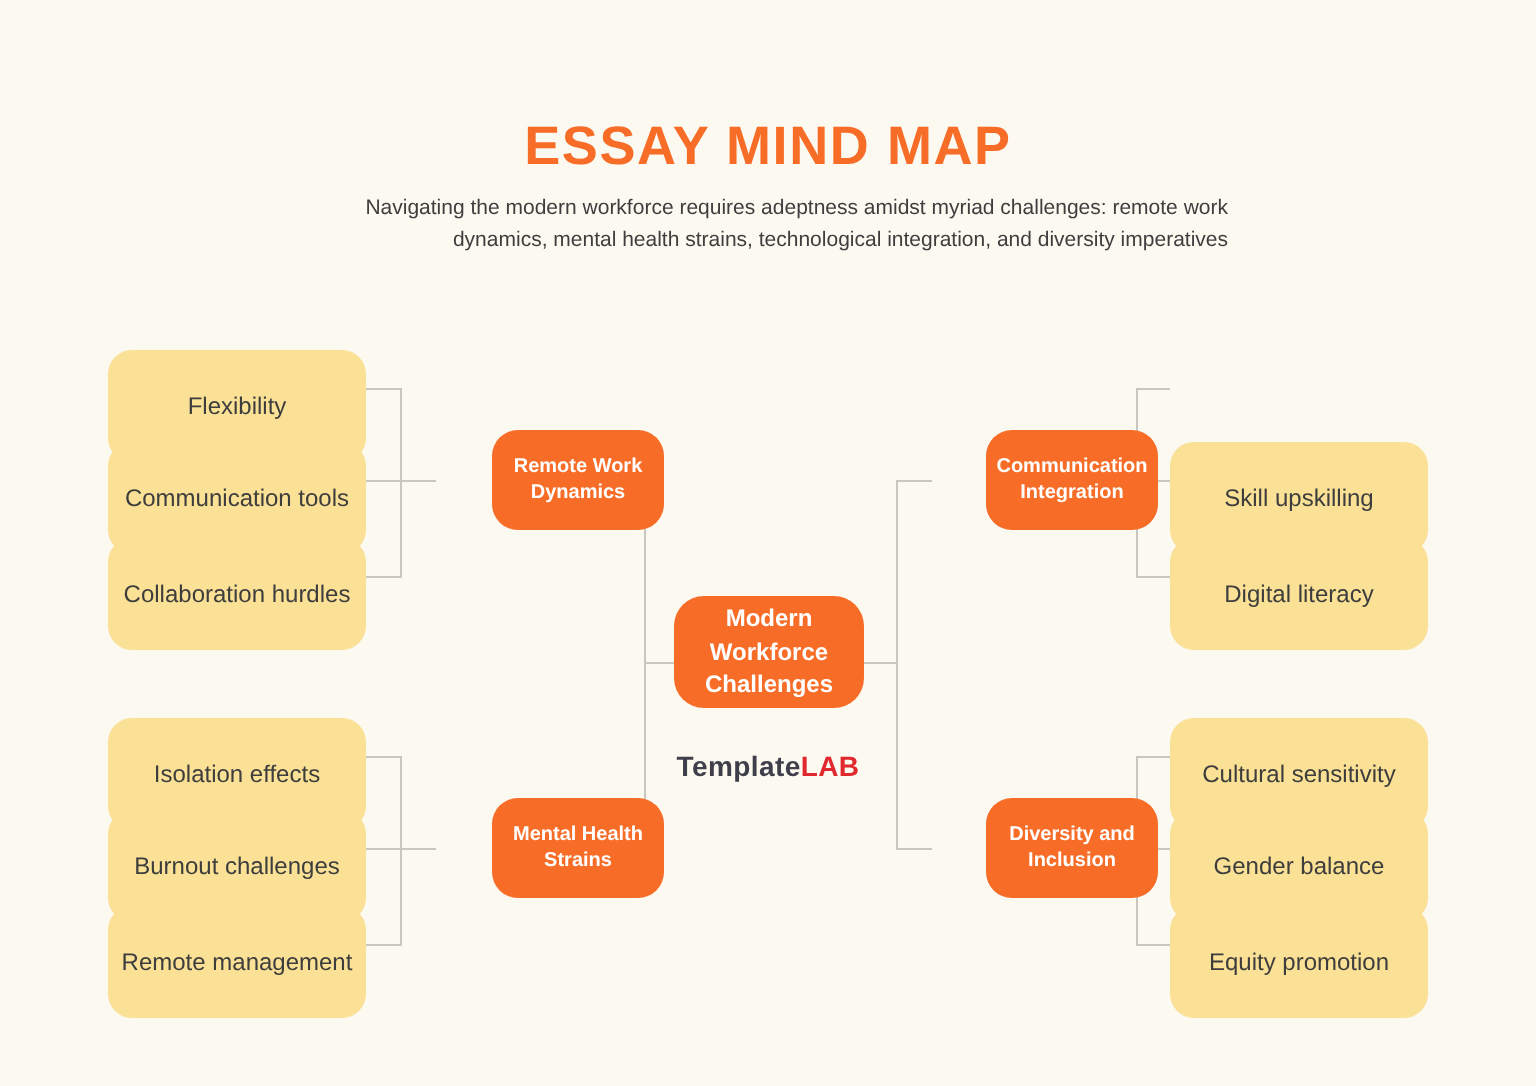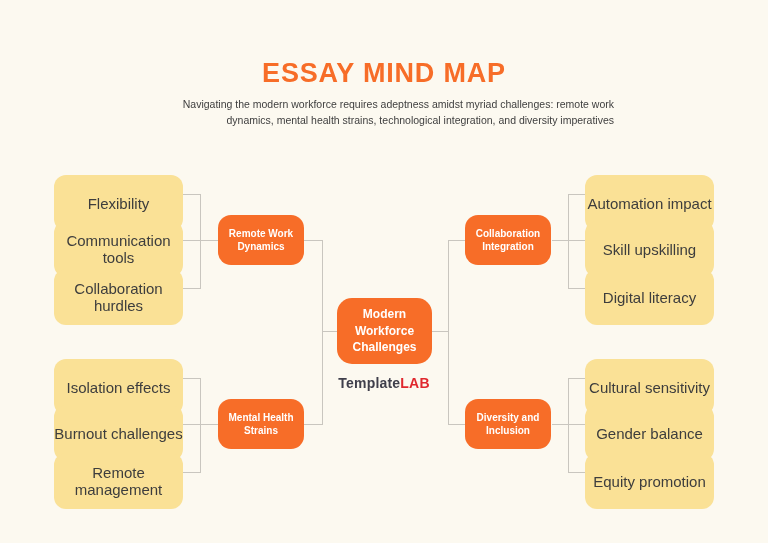--- a/index.html
+++ b/index.html
@@ -49,46 +49,47 @@
   }
   .leaf {
     position: absolute;
     width: 129px;
     height: 56px;
     background: var(--yellow);
     border-radius: 12px;
     display: flex;
     align-items: center;
     justify-content: center;
-    font-size: 15px;
+    font-size: 12px;
     color: var(--text-dark);
     text-align: center;
   }
   .branch {
     position: absolute;
     width: 86px;
     height: 50px;
     background: var(--orange);
     border-radius: 13px;
     display: flex;
     align-items: center;
     justify-content: center;
     text-align: center;
     font-size: 10px;
     font-weight: bold;
     line-height: 1.35;
     color: #ffffff;
     padding: 0 3px;
+    margin-left: 28px;
   }
   .center-node {
     position: absolute;
     left: 337px;
     top: 298px;
     width: 95px;
-    height: 66px;
+    height: 56px;
     background: var(--orange);
     border-radius: 15px;
     display: flex;
     align-items: center;
     justify-content: center;
     text-align: center;
     font-size: 12px;
     font-weight: bold;
     line-height: 1.4;
     color: #ffffff;
@@ -146,30 +147,29 @@
   <div class="line" style="left:431px;top:331px;width:17px;height:1px"></div>
 
   <div class="leaf" style="left:54px;top:175px">Flexibility</div>
   <div class="leaf" style="left:54px;top:221px">Communication tools</div>
   <div class="leaf" style="left:54px;top:269px">Collaboration hurdles</div>
 
   <div class="leaf" style="left:54px;top:359px">Isolation effects</div>
   <div class="leaf" style="left:54px;top:405px">Burnout challenges</div>
   <div class="leaf" style="left:54px;top:453px">Remote management</div>
 
-  <div class="leaf" style="left:585px;top:175px">Automation impact</div>
   <div class="leaf" style="left:585px;top:221px">Skill upskilling</div>
   <div class="leaf" style="left:585px;top:269px">Digital literacy</div>
 
   <div class="leaf" style="left:585px;top:359px">Cultural sensitivity</div>
   <div class="leaf" style="left:585px;top:405px">Gender balance</div>
   <div class="leaf" style="left:585px;top:453px">Equity promotion</div>
 
   <div class="branch" style="left:218px;top:215px">Remote Work Dynamics</div>
   <div class="branch" style="left:218px;top:399px">Mental Health Strains</div>
-  <div class="branch" style="left:465px;top:215px">Collaboration Integration</div>
+  <div class="branch" style="left:465px;top:215px">Communication Integration</div>
   <div class="branch" style="left:465px;top:399px">Diversity and Inclusion</div>
 
   <div class="center-node">Modern Workforce Challenges</div>
 
   <div class="logo"><span>Template</span><span class="logo-red">LAB</span></div>
 
 </div>
 
 </body></html>

